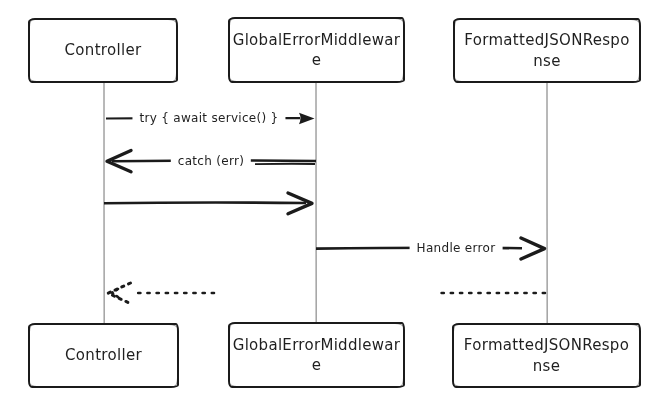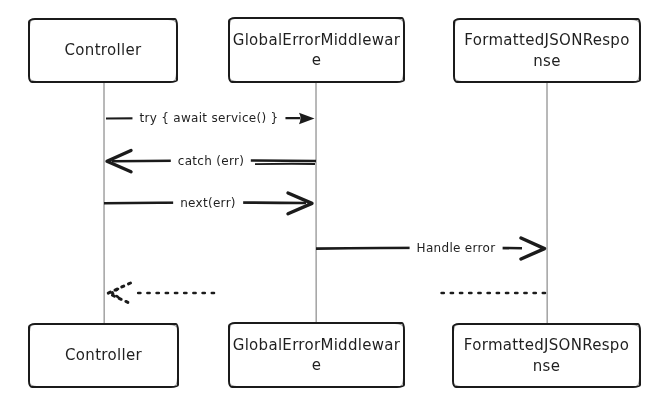--- a/index.html
+++ b/index.html
@@ -128,16 +128,15 @@
     <span class="plabel">GlobalErrorMiddlewar
 e</span>
   </div>
   <div class="pbox box-response-bot">
     <span class="plabel">FormattedJSONRespo
 nse</span>
   </div>
 
   <span class="msg-label masked lbl-1">try { await service() }</span>
   <span class="msg-label masked lbl-2">catch (err)</span>
-  <span class="msg-label masked lbl-3">next(err)</span>
   <span class="msg-label masked lbl-4">Handle error</span>
 
 </div>
 
 </body></html>

